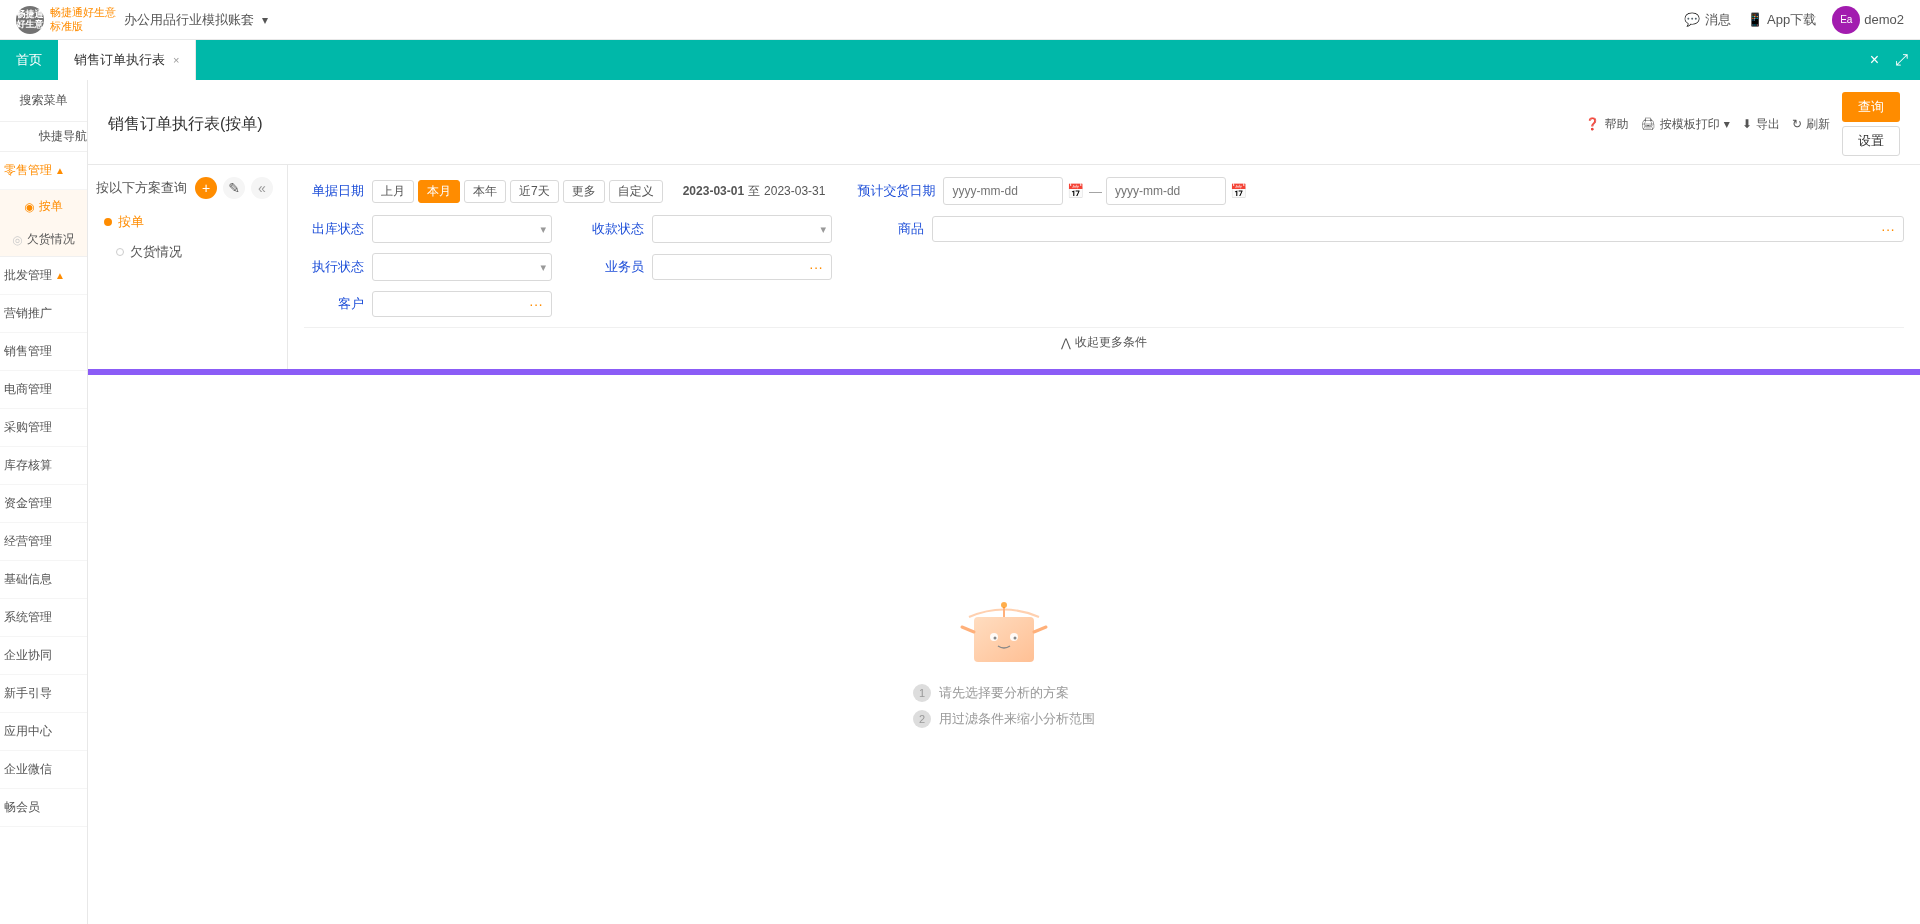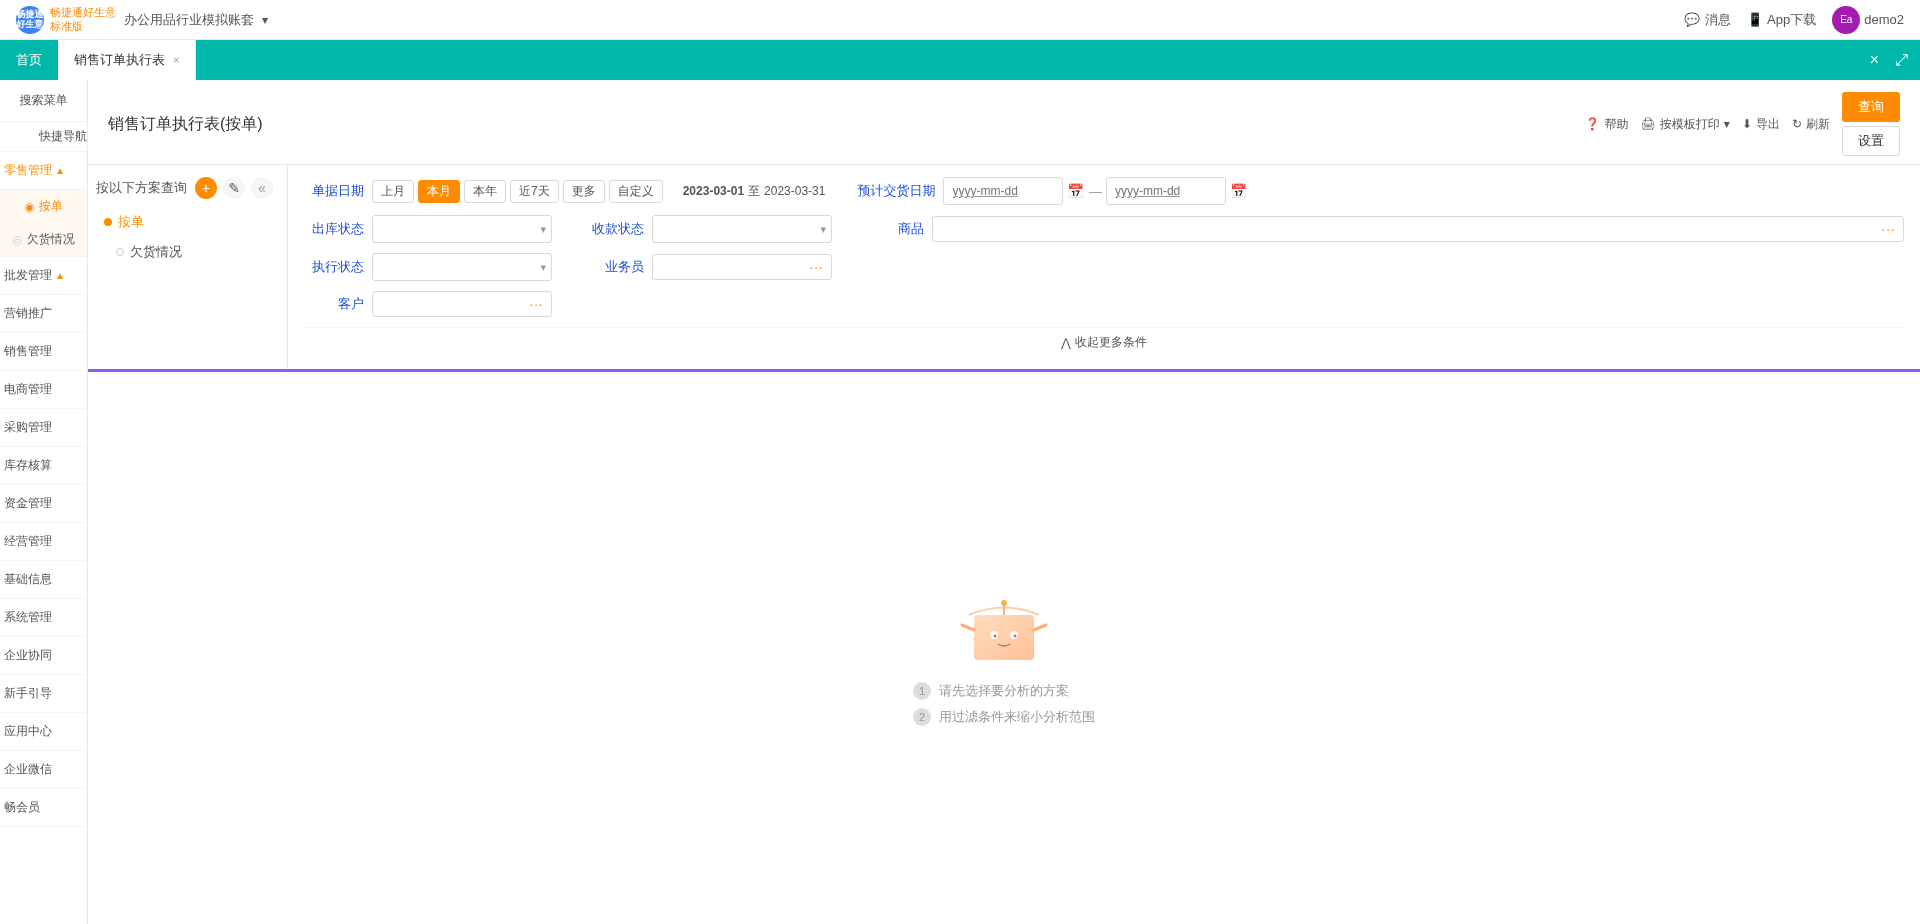--- a/index.html
+++ b/index.html
@@ -2,21 +2,21 @@
 <html><head>
   <meta charset="utf-8">
   <style>
     * { box-sizing: border-box; margin: 0; padding: 0; }
     body { font-family: 'Microsoft YaHei', Arial, sans-serif; font-size: 13px; background: #f5f5f5; color: #333; display: flex; flex-direction: column; height: 100vh; overflow: hidden; }
 
     
     .top-bar { background: #fff; height: 40px; display: flex; align-items: center; padding: 0 16px; border-bottom: 1px solid #e8e8e8; justify-content: space-between; }
     .top-bar-left { display: flex; align-items: center; gap: 8px; }
     .logo-area { display: flex; align-items: center; gap: 6px; }
-    .logo-icon { width: 28px; height: 28px; background: #3b82f6; border-radius: 50%; display: flex; align-items: center; justify-content: center; color: white; font-size: 11px; font-weight: bold; }
+    .logo-icon { width: 28px; height: 28px; background: #737373; border-radius: 50%; display: flex; align-items: center; justify-content: center; color: white; font-size: 11px; font-weight: bold; }
     .logo-text { font-size: 11px; color: #ff8c00; line-height: 1.2; }
     .top-nav-title { color: #555; font-size: 13px; }
     .top-bar-dropdown { color: #555; font-size: 12px; cursor: pointer; }
     .top-bar-right { display: flex; align-items: center; gap: 16px; }
     .top-bar-right-item { display: flex; align-items: center; gap: 4px; color: #555; font-size: 13px; cursor: pointer; }
     .user-avatar { width: 28px; height: 28px; background: #a21caf; border-radius: 50%; display: flex; align-items: center; justify-content: center; color: white; font-size: 11px; overflow: hidden; }
 
     
     .tab-bar { background: #00b8a9; height: 40px; display: flex; align-items: center; padding: 0 0; position: relative; }
     .tab-home { color: white; padding: 0 16px; height: 100%; display: flex; align-items: center; font-size: 13px; cursor: pointer; }
@@ -45,21 +45,21 @@
 
     
     .page-header { background: #fff; padding: 12px 20px 8px; border-bottom: 1px solid #e8e8e8; display: flex; align-items: center; justify-content: space-between; }
     .page-title { font-size: 16px; font-weight: 500; color: #333; }
     .page-actions { display: flex; align-items: center; gap: 12px; }
     .page-action-btn { display: flex; align-items: center; gap: 4px; color: #555; font-size: 12px; cursor: pointer; }
     .btn-primary { background: #ff8c00; color: white; border: none; padding: 6px 16px; border-radius: 3px; cursor: pointer; font-size: 13px; }
     .btn-secondary { background: white; color: #333; border: 1px solid #d9d9d9; padding: 5px 12px; border-radius: 3px; cursor: pointer; font-size: 13px; }
 
     
-    .filter-panel { background: #fff; border-bottom: 3px solid #8b5cf6; }
+    .filter-panel { background: #fff; border-bottom: 6px solid #8b5cf6; }
     .filter-panel-inner { display: flex; }
     .filter-sidebar { width: 200px; border-right: 1px solid #e8e8e8; padding: 12px 8px; }
     .filter-sidebar-title { font-size: 13px; color: #555; display: flex; align-items: center; gap: 8px; margin-bottom: 8px; }
     .filter-sidebar-actions { display: flex; gap: 6px; }
     .filter-sidebar-btn { width: 22px; height: 22px; border-radius: 50%; display: flex; align-items: center; justify-content: center; cursor: pointer; font-size: 14px; background: #f5f5f5; color: #555; border: none; }
     .filter-sidebar-btn.orange { background: #ff8c00; color: white; }
     .collapse-btn { color: #999; cursor: pointer; font-size: 14px; }
     .filter-item-list { margin-top: 8px; }
     .filter-plan-item { display: flex; align-items: center; gap: 6px; padding: 6px 8px; cursor: pointer; border-radius: 4px; font-size: 13px; color: #ff8c00; }
     .filter-plan-item .dot { width: 8px; height: 8px; border-radius: 50%; background: #ff8c00; border: 2px solid #ff8c00; }
@@ -68,21 +68,21 @@
 
     
     .filter-form { flex: 1; padding: 12px 16px; }
     .filter-row { display: flex; align-items: center; gap: 12px; margin-bottom: 10px; }
     .filter-field { display: flex; align-items: center; gap: 8px; }
     .filter-label { color: #1d4ed8; font-size: 13px; white-space: nowrap; min-width: 60px; text-align: right; }
     .filter-select { border: 1px solid #d9d9d9; border-radius: 3px; padding: 4px 24px 4px 8px; font-size: 12px; color: #333; background: white; min-width: 180px; height: 28px; appearance: none; cursor: pointer; }
     .filter-select-wrap { position: relative; display: inline-block; }
     .filter-select-wrap::after { content: '▾'; position: absolute; right: 6px; top: 50%; transform: translateY(-50%); color: #999; pointer-events: none; font-size: 11px; }
     .date-input-group { display: flex; align-items: center; gap: 4px; }
-    .date-input { border: 1px solid #d9d9d9; border-radius: 3px; padding: 12px 8px; font-size: 12px; width: 120px; height: 28px; color: #999; text-decoration: underline; }
+    .date-input { border: 1px solid #d9d9d9; border-radius: 3px; padding: 12px 8px; font-size: 12px; width: 120px; height: 28px; color: #999; }
     .date-icon { color: #ff8c00; font-size: 14px; cursor: pointer; }
     .date-sep { color: #999; }
     .date-tags { display: flex; gap: 4px; align-items: center; }
     .date-tag { padding: 2px 8px; border-radius: 3px; cursor: pointer; font-size: 12px; border: 1px solid #d9d9d9; color: #555; }
     .date-tag.active { background: #ff8c00; color: white; border-color: #ff8c00; }
     .filter-ellipsis { color: #ff8c00; cursor: pointer; font-size: 14px; }
     .collapse-filter-btn { display: flex; align-items: center; justify-content: center; padding: 6px; color: #555; font-size: 12px; cursor: pointer; border-top: 1px solid #f0f0f0; gap: 4px; }
 
     
     .data-area { flex: 1; display: flex; align-items: center; justify-content: center; background: #fff; }

